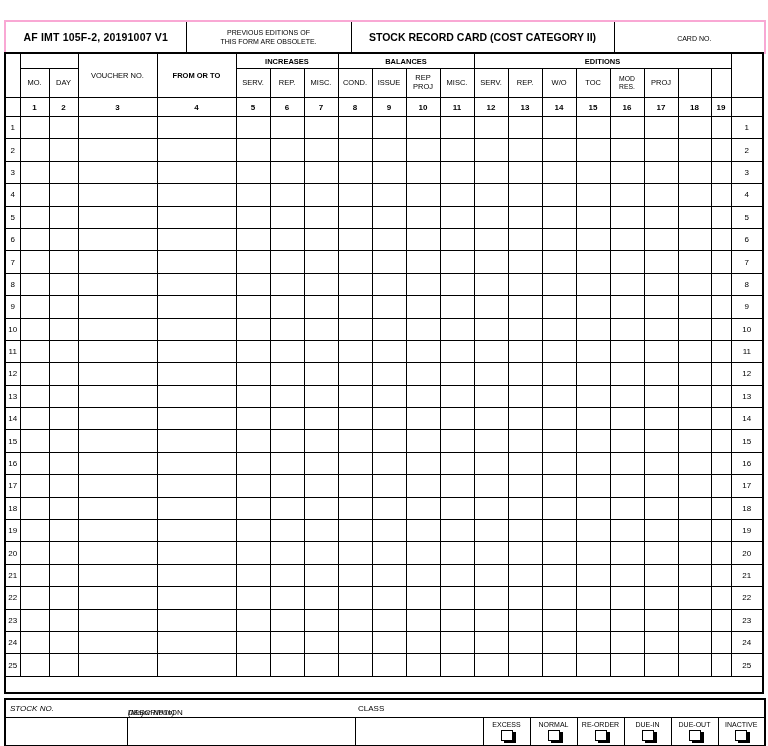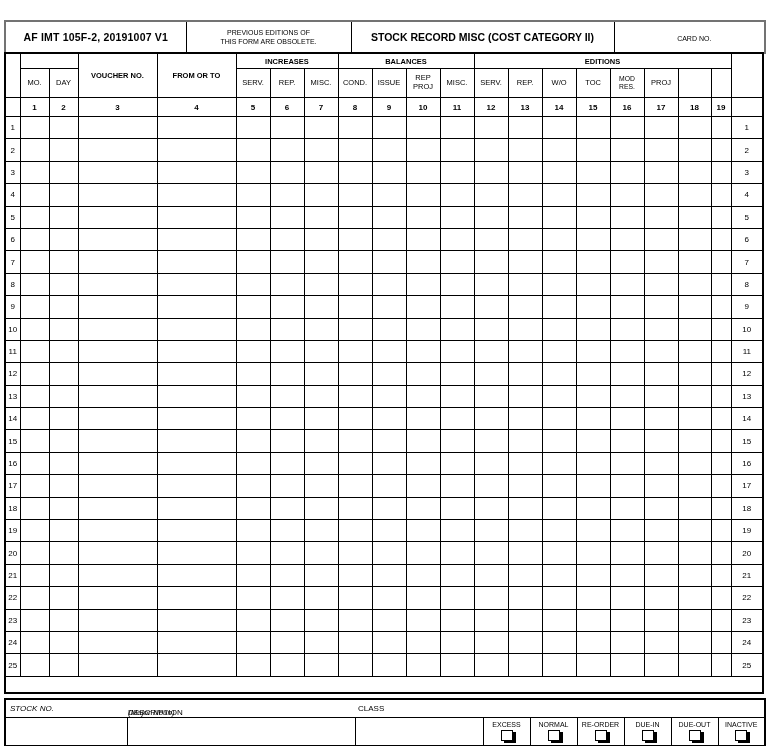--- a/index.html
+++ b/index.html
@@ -3,21 +3,21 @@
 <meta charset="utf-8">
 <style>
   html,body { margin:0; padding:0; background:#fff; }
   body { width:768px; height:746px; font-family:"Liberation Sans", sans-serif; color:#000; }
   .page { position:relative; width:768px; height:746px; background:#fff; overflow:hidden; }
   .form { position:absolute; left:4px; top:20px; width:760px; }
 
   table { border-collapse:collapse; table-layout:fixed; }
 
   
-  .header-bar { width:760px; border:2px solid #737373; }
+  .header-bar { width:760px; border:2px solid #f9a8d4; }
   .header-bar td { border:1px solid #000; height:30px; padding:0; vertical-align:middle; text-align:center; overflow:hidden; }
   .form-number { font-weight:bold; font-size:10.5px; letter-spacing:.2px; }
   .obsolete { font-size:7px; line-height:1.35; }
   .title-cell { font-weight:bold; font-size:10.5px; }
   .cardno-cell { vertical-align:top; text-align:left; }
   .cardno-label { display:block; font-size:7px; padding:3px 0 0 10px; }
 
   
   .main { width:760px; border:2px solid #000; margin-top:-2px; }
   .main td { border:1px solid #000; padding:0; text-align:center; vertical-align:middle; overflow:hidden; }
@@ -56,21 +56,21 @@
           <col style="width:263px">
           <col style="width:151px">
         </colgroup>
       <tbody>
           <tr>
         <td class="form-number">AF IMT 105F-2, 20191007 V1</td>
         <td class="obsolete">
           <div>PREVIOUS EDITIONS OF</div>
           <div>THIS FORM ARE OBSOLETE.</div>
         </td>
-        <td class="title-cell">STOCK RECORD MISC (COST CATEGORY II)</td>
+        <td class="title-cell">STOCK RECORD CARD (COST CATEGORY II)</td>
         <td class="cardno-cell">
           <span class="cardno-label">CARD NO.</span>
         </td>
       </tr>
     </tbody>
       </table>
 
     <table class="main">
       <colgroup>
         <col style="width:15px">
@@ -91,21 +91,21 @@
         <col style="width:34px">
           <col style="width:34px">
           <col style="width:34px">
           <col style="width:33px">
           <col style="width:20px">
       </colgroup>
       <thead>
         <tr class="group-row">
           <td class="numcol" rowspan="2"></td>
           <td colspan="2"></td>
-          <td rowspan="2" class="label-row-cell label-row" style="font-weight:bold;font-size:7.5px;">VOUCHER NO.</td>
+          <td rowspan="2" class="label-row-cell label-row" style="font-weight:normal;font-size:7.5px;">VOUCHER NO.</td>
           <td rowspan="2" style="font-weight:bold;font-size:7.5px;">FROM OR TO</td>
           <td colspan="3">INCREASES</td>
           <td colspan="4">BALANCES</td>
           <td colspan="8">EDITIONS</td>
           <td class="numcol" rowspan="2"></td>
         </tr>
         <tr class="label-row">
           <td>MO.</td>
           <td>DAY</td>
           <td>SERV.</td>

